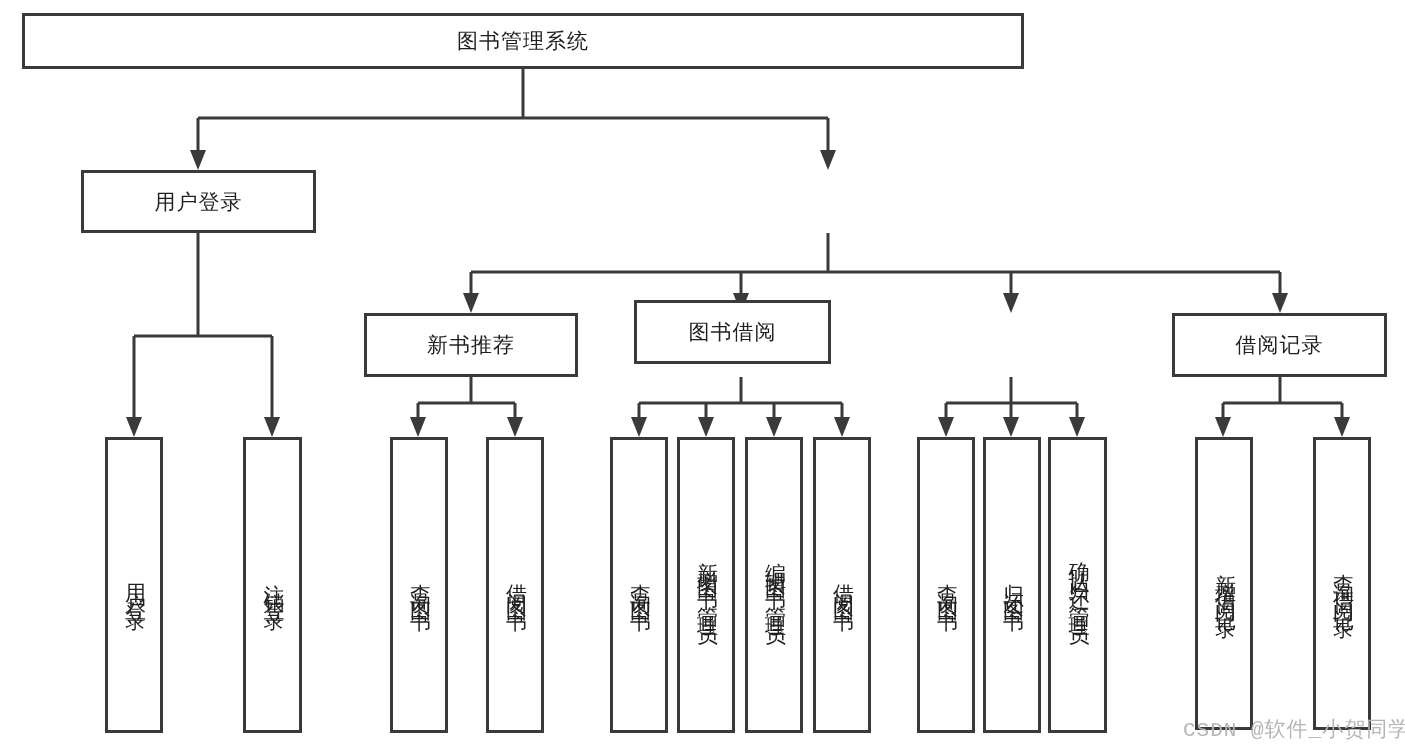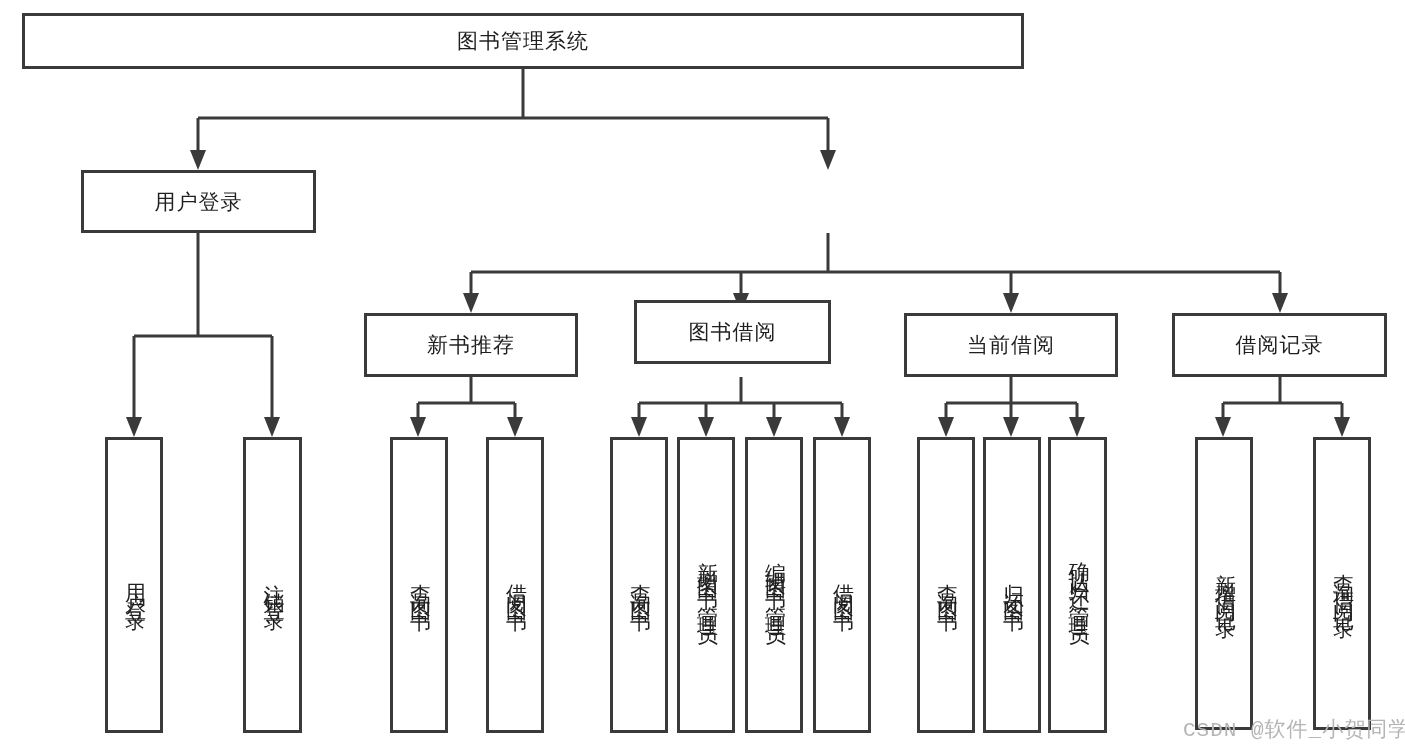--- a/index.html
+++ b/index.html
@@ -113,21 +113,20 @@
       <polygon points="1334,417 1350,417 1342,437"></polygon>
     </g>
   </svg>
 
   <div class="node" style="left:22px;top:13px;width:1002px;height:56px">图书管理系统</div>
 
   <div class="node" style="left:81px;top:170px;width:235px;height:63px">用户登录</div>
 
   <div class="node" style="left:364px;top:313px;width:214px;height:64px">新书推荐</div>
   <div class="node" style="left:634px;top:300px;width:197px;height:64px">图书借阅</div>
-  <div class="node" style="left:904px;top:313px;width:214px;height:64px">当前借阅</div>
   <div class="node" style="left:1172px;top:313px;width:215px;height:64px">借阅记录</div>
 
   <div class="node leaf" style="left:105px;top:437px;width:58px;height:296px">
     <span class="vtext">用户登录</span>
   </div>
   <div class="node leaf" style="left:243px;top:437px;width:59px;height:296px">
     <span class="vtext">注销登录</span>
   </div>
 
   <div class="node leaf" style="left:390px;top:437px;width:58px;height:296px">

